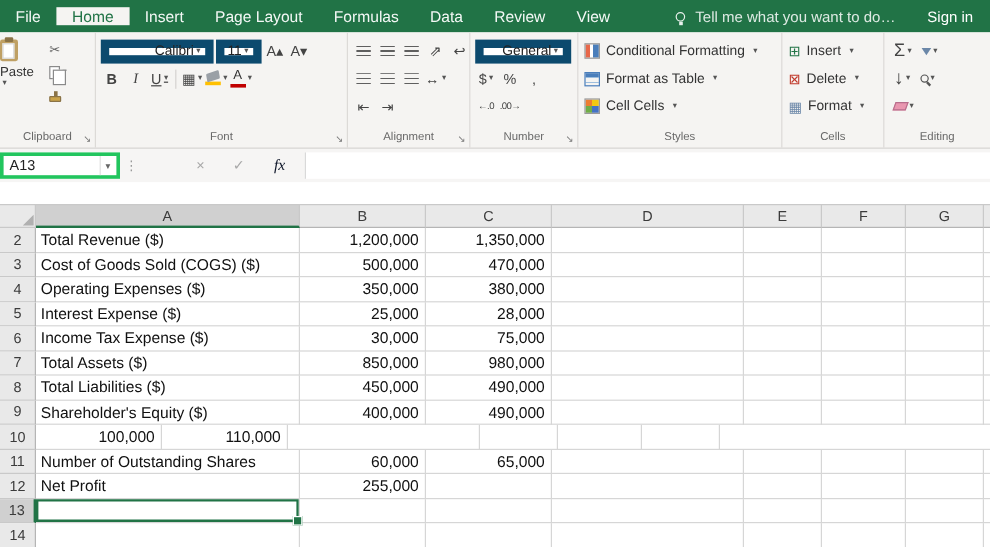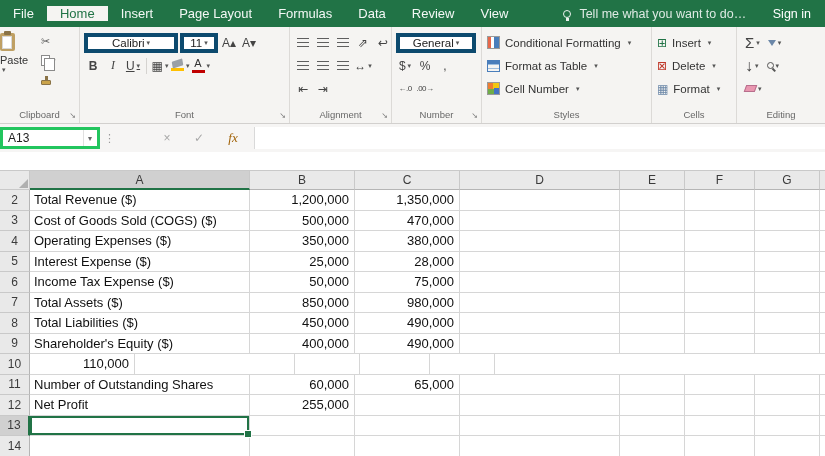--- a/index.html
+++ b/index.html
@@ -26,21 +26,21 @@
 
   
   .ribbon{position:absolute;top:27px;left:0;width:825px;height:97px;background:var(--ribbon-bg);border-bottom:1px solid #d2d0ce;display:flex}
   .rgroup{position:relative;border-right:1px solid #dcdad7;display:flex;flex-direction:column}
   .rgroup:last-child{border-right:none}
   .g-content{flex:1;padding-top:3px}
   .g-label{position:relative;height:17px;display:flex;align-items:center;justify-content:center;font-size:9.5px;color:#686868}
   .launcher{position:absolute;right:3px;bottom:3px;font-size:8px;color:#7a7a7a;line-height:1}
   .dd{font-size:7px;color:#555;margin-left:2px;line-height:1}
   .frow{display:flex;align-items:center;gap:2px;margin:2px 4px 0;height:21px}
-  .combo{background:#fff;border:4px solid #0c4a6e;height:20px;display:flex;align-items:center;justify-content:center;padding:0 4px;font-size:11.5px;color:#222}
+  .combo{background:#fff;border:7px solid #0c4a6e;height:20px;display:flex;align-items:center;justify-content:flex-end;padding:0 4px;font-size:11.5px;color:#222}
   .tbtn{height:20px;min-width:18px;display:inline-flex;align-items:center;justify-content:center;font-size:12px;color:#444;cursor:default}
   .vsep{width:1px;height:16px;background:#d5d3d0;margin:0 2px}
 
   
   .clip-content{display:flex}
   .paste-btn{width:38px;display:flex;flex-direction:column;padding-top:3px}
   .ico-clipboard{position:relative;width:15px;height:18px;background:#bfa064;border-radius:2px}
   .ico-clipboard::before{content:"";position:absolute;top:-2px;left:4px;width:7px;height:4px;background:#8a7347;border-radius:1px}
   .ico-clipboard .page{position:absolute;left:2px;top:3px;width:10px;height:13px;background:#fff;border:1px solid #d8d8d8}
   .paste-label{font-size:11px;color:#333;margin-top:3px}
@@ -83,21 +83,21 @@
   .eraser{width:11px;height:7px;background:#e997b0;border:1px solid #b76e8c;transform:skewX(-20deg)}
 
   
   .formula-bar{position:absolute;top:124px;left:0;width:825px;height:28px;background:#f6f5f4;display:flex;align-items:center}
   .name-box{width:100px;height:22px;background:#fff;border:3px solid #22c55e;margin-left:0;display:flex;align-items:center;justify-content:space-between;padding:0 5px;font-size:12px;color:#222}
   .nb-dd{font-size:8px;color:#666;border-left:1px solid #e0e0e0;padding-left:4px;height:100%;display:flex;align-items:center}
   .fb-splitter{color:#9a9a9a;font-size:11px;margin:0 4px;letter-spacing:-1px}
   .fb-btn{width:22px;height:22px;display:flex;align-items:center;justify-content:center;font-size:12px;color:#a8a8a8}
   .fb-btn.cancel{margin-left:38px}
   .fb-btn.enter{margin-left:10px}
-  .fb-fx{margin-left:10px;width:26px;height:22px;display:flex;align-items:center;justify-content:center;font-size:13px;font-style:italic;font-family:"Liberation Serif",serif;color:#a16207}
+  .fb-fx{margin-left:10px;width:26px;height:22px;display:flex;align-items:center;justify-content:center;font-size:13px;font-style:italic;font-family:"Liberation Serif",serif;color:#0f172a}
   .fb-input{flex:1;height:22px;background:#fff;border-left:1px solid #d9d9d9;margin-left:8px;font-size:12px;padding:3px 5px;color:#222}
 
   
   .sheet{position:absolute;top:152px;left:0;width:825px;bottom:0;background:#fff;display:flex;flex-direction:column;overflow:hidden}
   .gap-band{height:18px;background:#fff}
   .col-headers{display:flex;height:20px;flex:0 0 20px}
   .corner{width:30px;flex:0 0 30px;background:var(--hdr-bg);border:1px solid var(--hdr-border);border-left:none;position:relative}
   .corner-tri{position:absolute;right:1px;bottom:1px;width:0;height:0;border-left:9px solid transparent;border-bottom:9px solid #b0b0b0}
   .col-header{background:var(--hdr-bg);border-right:1px solid var(--hdr-border);border-top:1px solid var(--hdr-border);border-bottom:1px solid #b5b5b5;display:flex;align-items:center;justify-content:center;font-size:12px;color:#3b3b3b}
   .col-header.sel-col{background:var(--hdr-sel);border-bottom:2px solid var(--accent)}
@@ -300,21 +300,21 @@
           <span>Conditional Formatting</span>
           <span class="dd">▾</span>
         </div>
         <div class="srow">
           <span class="ico-table"></span>
           <span>Format as Table</span>
           <span class="dd">▾</span>
         </div>
         <div class="srow">
           <span class="ico-cellstyles"></span>
-          <span>Cell Number</span>
+          <span>Cell Cells</span>
           <span class="dd">▾</span>
         </div>
       </div>
       <div class="g-label">
           <span>Styles</span>
         </div>
     </div>
 
     <div class="rgroup" style="width:85px">
       <div class="g-content">
@@ -442,21 +442,21 @@
           <div class="cell w-C num">28,000</div>
           <div class="cell w-D"></div>
           <div class="cell w-E"></div>
           <div class="cell w-F"></div>
           <div class="cell w-G"></div>
           <div class="cell w-fill"></div>
         </div>
         <div class="grid-row">
           <div class="row-header">6</div>
           <div class="cell w-A">Income Tax Expense ($)</div>
-          <div class="cell w-B num">50,000</div>
+          <div class="cell w-B num">30,000</div>
           <div class="cell w-C num">75,000</div>
           <div class="cell w-D"></div>
           <div class="cell w-E"></div>
           <div class="cell w-F"></div>
           <div class="cell w-G"></div>
           <div class="cell w-fill"></div>
         </div>
         <div class="grid-row">
           <div class="row-header">7</div>
           <div class="cell w-A">Total Assets ($)</div>
@@ -485,20 +485,21 @@
           <div class="cell w-B num">400,000</div>
           <div class="cell w-C num">490,000</div>
           <div class="cell w-D"></div>
           <div class="cell w-E"></div>
           <div class="cell w-F"></div>
           <div class="cell w-G"></div>
           <div class="cell w-fill"></div>
         </div>
         <div class="grid-row">
           <div class="row-header">10</div>
+          <div class="cell w-B num">100,000</div>
           <div class="cell w-C num">110,000</div>
           <div class="cell w-D"></div>
           <div class="cell w-E"></div>
           <div class="cell w-F"></div>
           <div class="cell w-G"></div>
           <div class="cell w-fill"></div>
         </div>
         <div class="grid-row">
           <div class="row-header">11</div>
           <div class="cell w-A">Number of Outstanding Shares</div>

